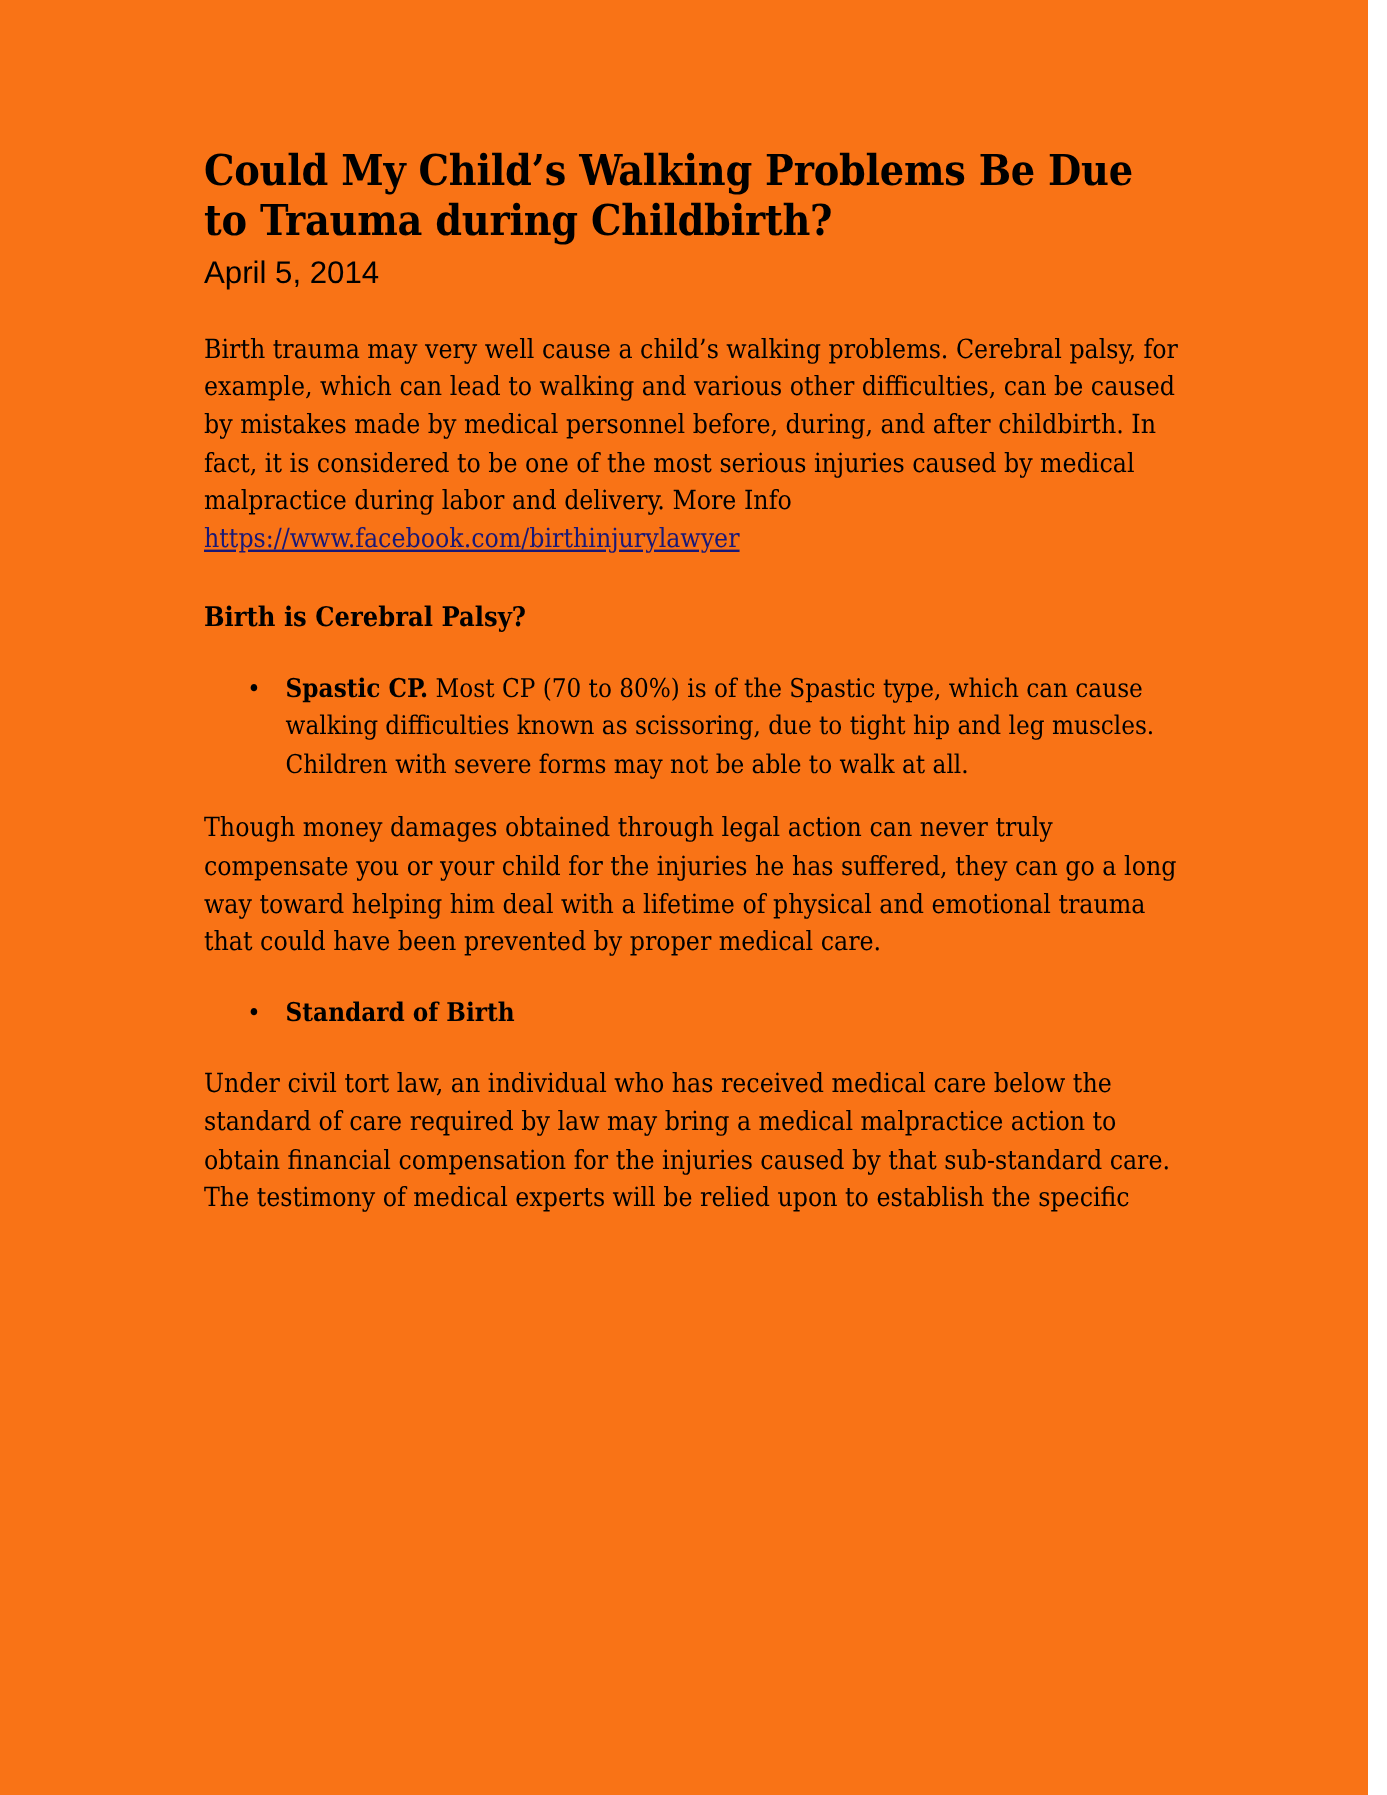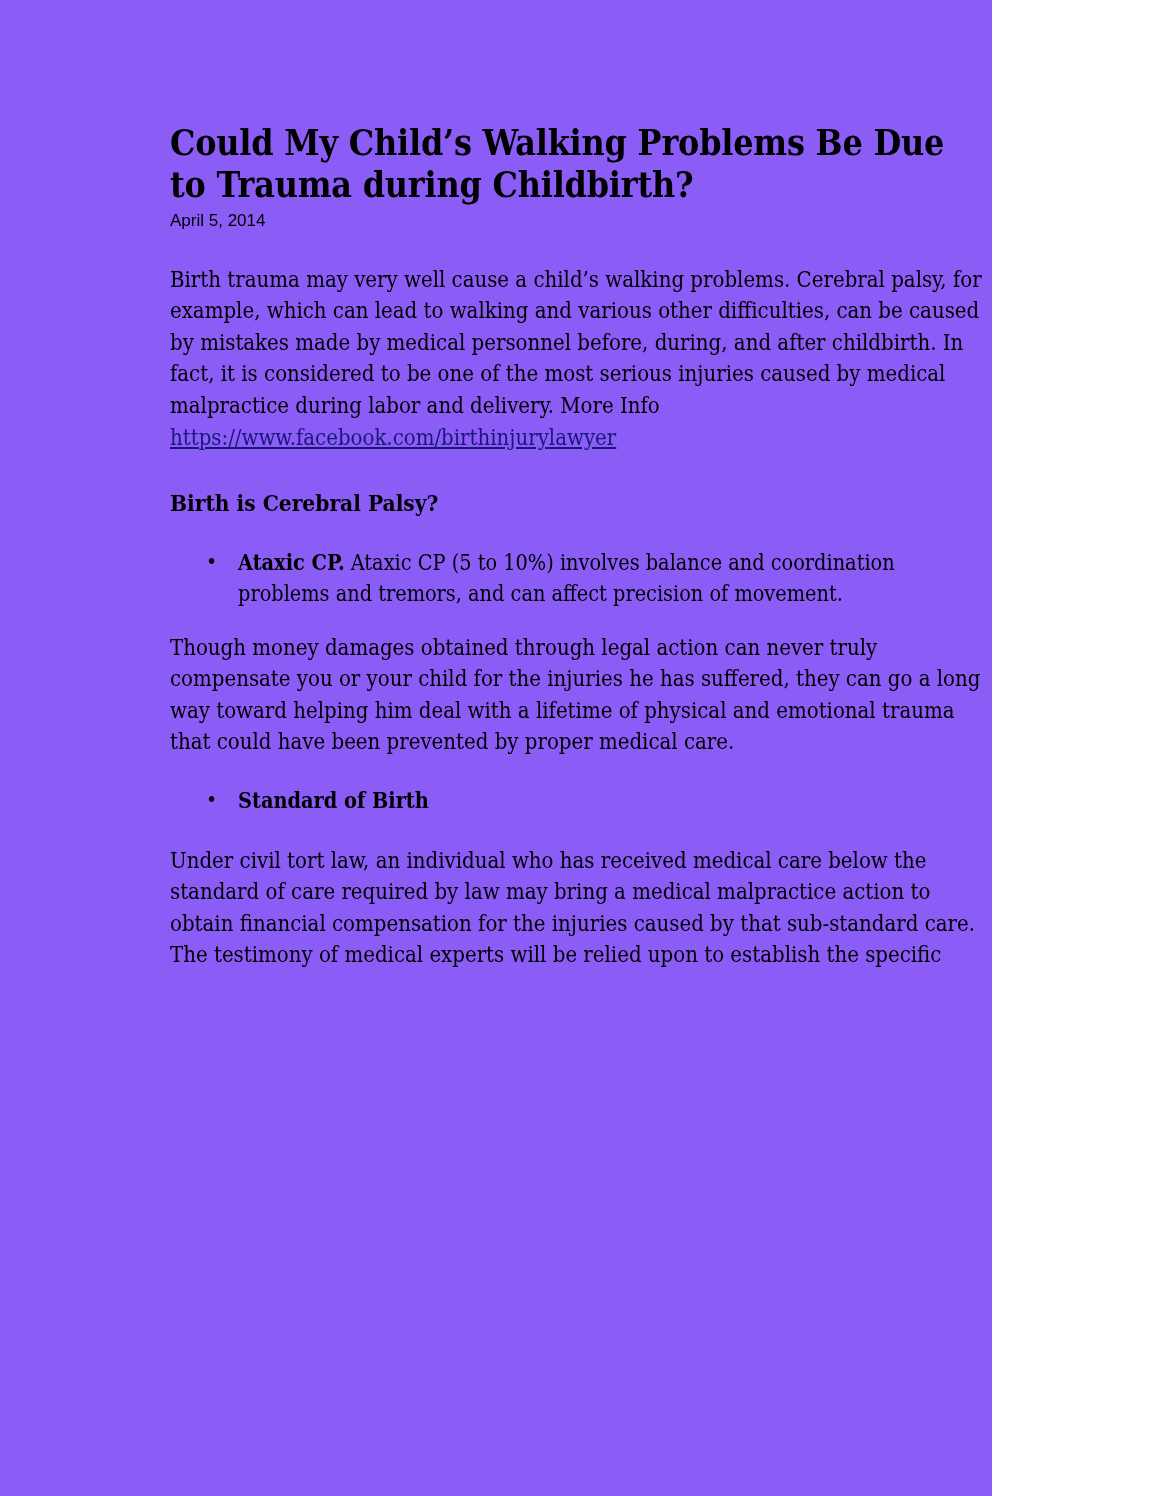--- a/index.html
+++ b/index.html
@@ -10,23 +10,23 @@
   body {
     width: 1156px;
     height: 1496px;
     font-family: "DejaVu Serif Condensed", "DejaVu Serif", serif;
     color: #000000;
     -webkit-font-smoothing: antialiased;
   }
 
   .page {
     position: relative;
-    width: 992px;
+    width: 1140px;
     height: 1496px;
-    background: #8b5cf6;
+    background: #f97316;
     overflow: hidden;
   }
 
   .content {
     position: absolute;
     left: 170px;
     top: 122px;
     width: 822px;
   }
 
@@ -38,21 +38,21 @@
     line-height: 1.18;
     letter-spacing: -0.2px;
     margin: 0;
     color: #000000;
     max-width: 815px;
   }
 
   .doc-date {
     font-family: "Liberation Sans", sans-serif;
     font-weight: 400;
-    font-size: 17px;
+    font-size: 26px;
     line-height: 1.35;
     margin: 4px 0 0 0;
     color: #000000;
   }
 
   
   .para {
     font-family: "DejaVu Serif Condensed", "DejaVu Serif", serif;
     font-size: 22px;
     line-height: 31.6px;
@@ -153,21 +153,21 @@
     <h1 class="doc-title">Could My Child’s Walking Problems Be Due to Trauma during Childbirth?</h1>
 
     <p class="doc-date">April 5, 2014</p>
 
     <p class="para para-intro"><span>Birth trauma may very well cause a child’s walking problems. Cerebral palsy, for example, which can lead to walking and various other difficulties, can be caused by mistakes made by medical personnel before, during, and after childbirth. In fact, it is considered to be one of the most serious injuries caused by medical malpractice during labor and delivery. More Info </span><a class="doc-link" href="#">https://www.facebook.com/birthinjurylawyer</a></p>
 
     <h2 class="heading heading-cp">Birth is Cerebral Palsy?</h2>
 
 
     <ul class="bullets bullets-types">
-      <li class="bullet-item"><span class="bullet-term">Ataxic CP.</span><span> Ataxic CP (5 to 10%) involves balance and coordination problems and tremors, and can affect precision of movement.</span></li>
+      <li class="bullet-item"><span class="bullet-term">Spastic CP.</span><span> Most CP (70 to 80%) is of the Spastic type, which can cause walking difficulties known as scissoring, due to tight hip and leg muscles. Children with severe forms may not be able to walk at all.</span></li>
     </ul>
 
 
     <p class="para para-damages">Though money damages obtained through legal action can never truly compensate you or your child for the injuries he has suffered, they can go a long way toward helping him deal with a lifetime of physical and emotional trauma that could have been prevented by proper medical care.</p>
 
     <ul class="bullets bullets-standard">
       <li class="bullet-item"><span class="bullet-term">Standard of Birth</span><span></span></li>
     </ul>
 
     <p class="para para-tort">Under civil tort law, an individual who has received medical care below the standard of care required by law may bring a medical malpractice action to obtain financial compensation for the injuries caused by that sub-standard care. The testimony of medical experts will be relied upon to establish the specific</p>

